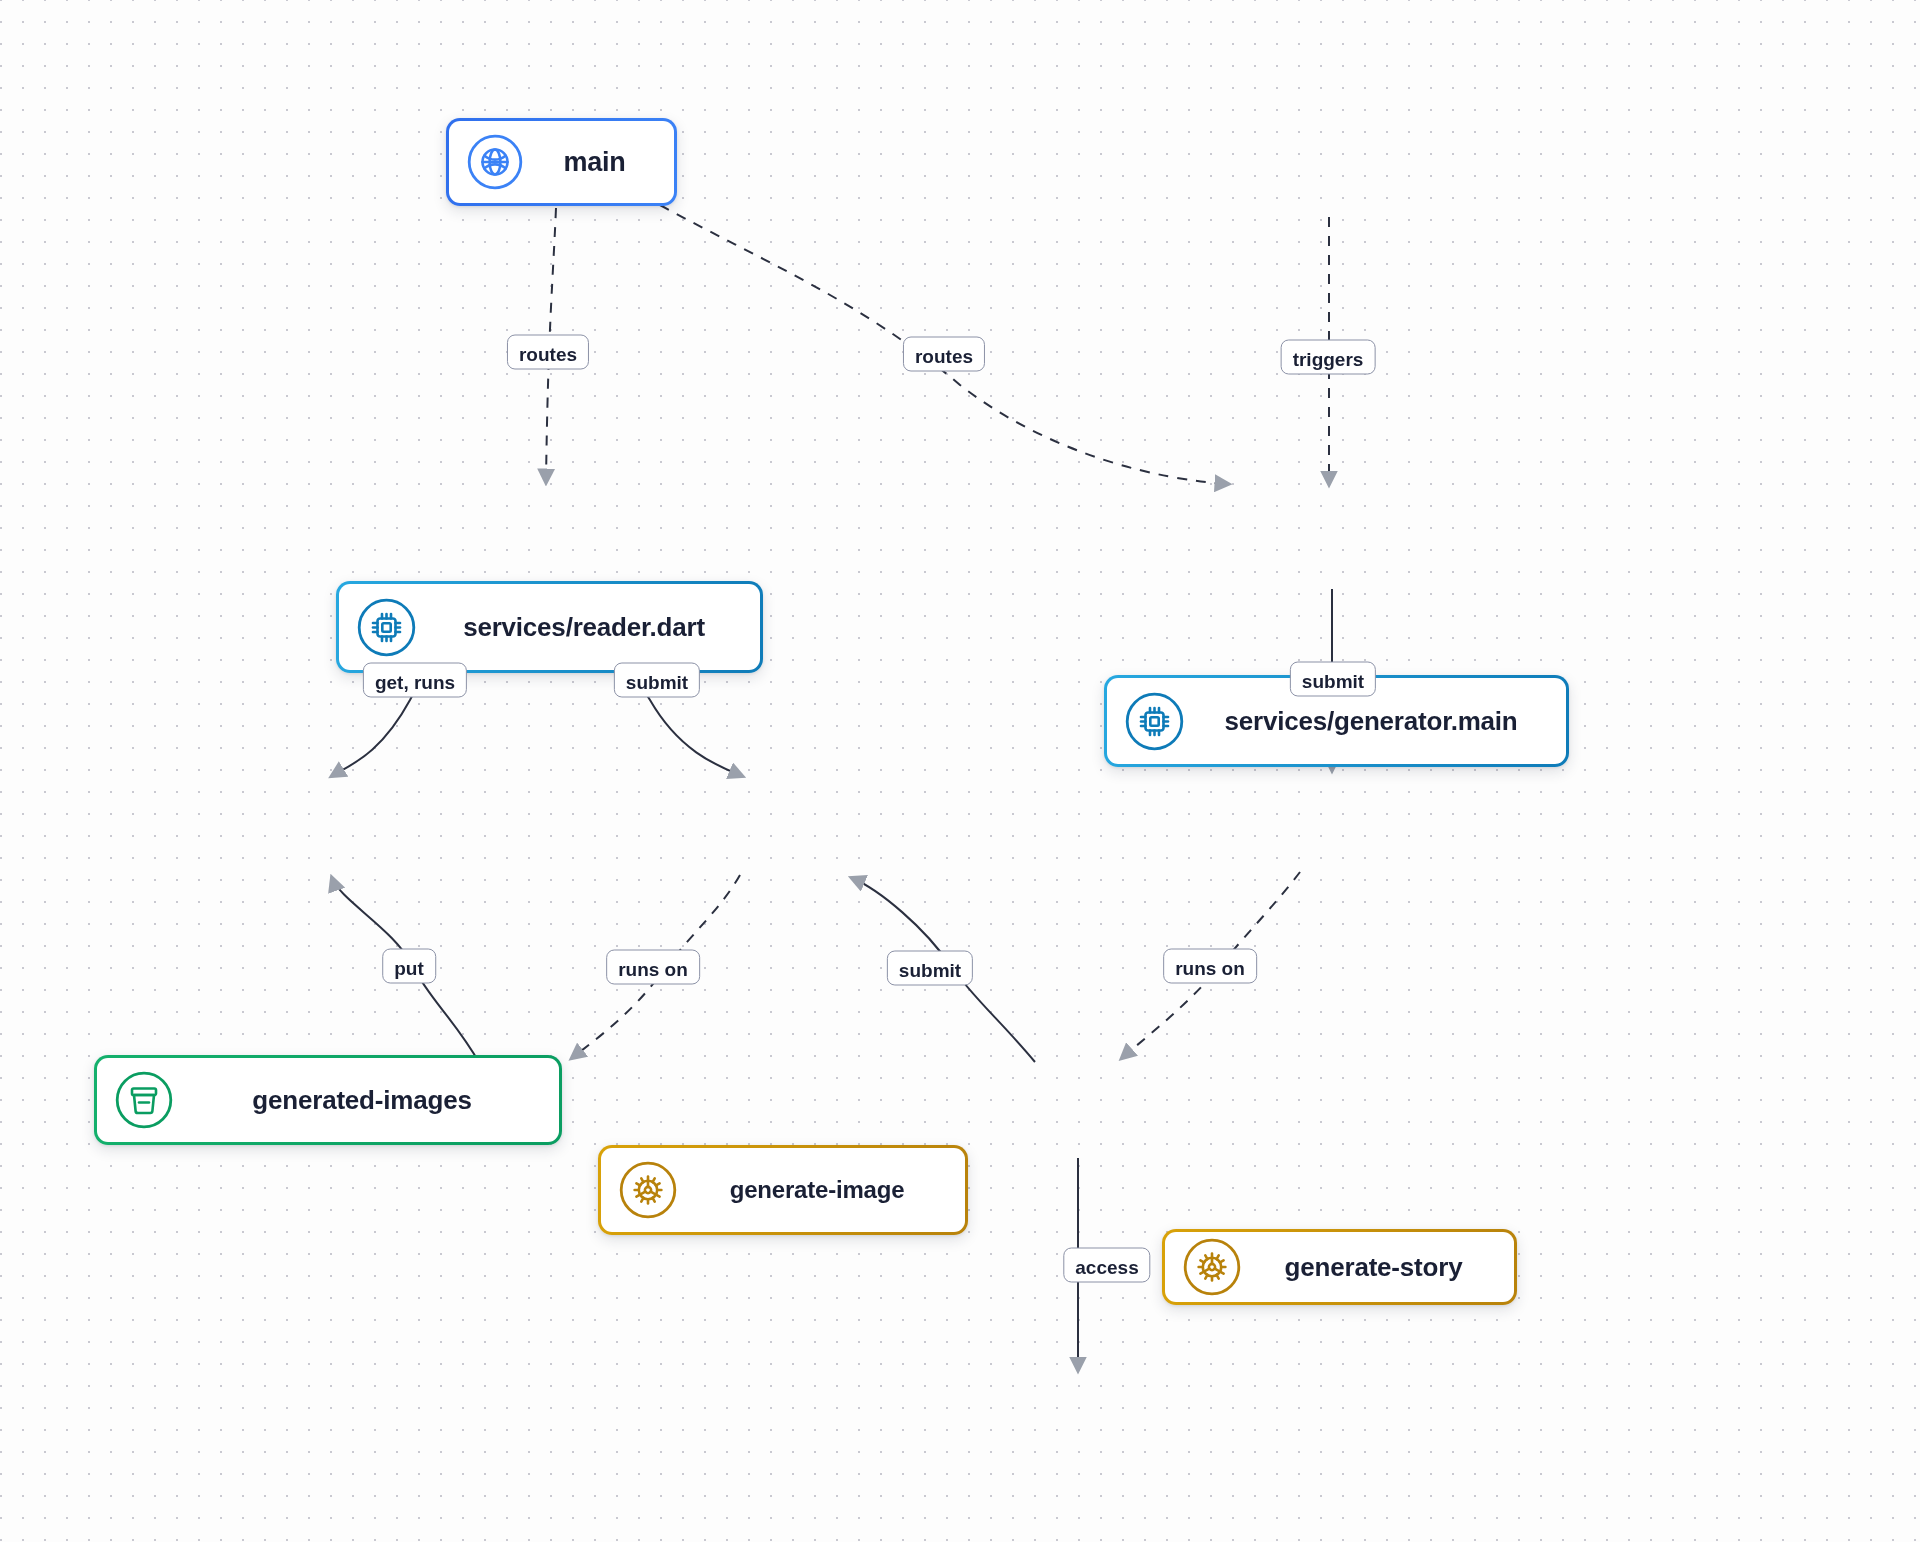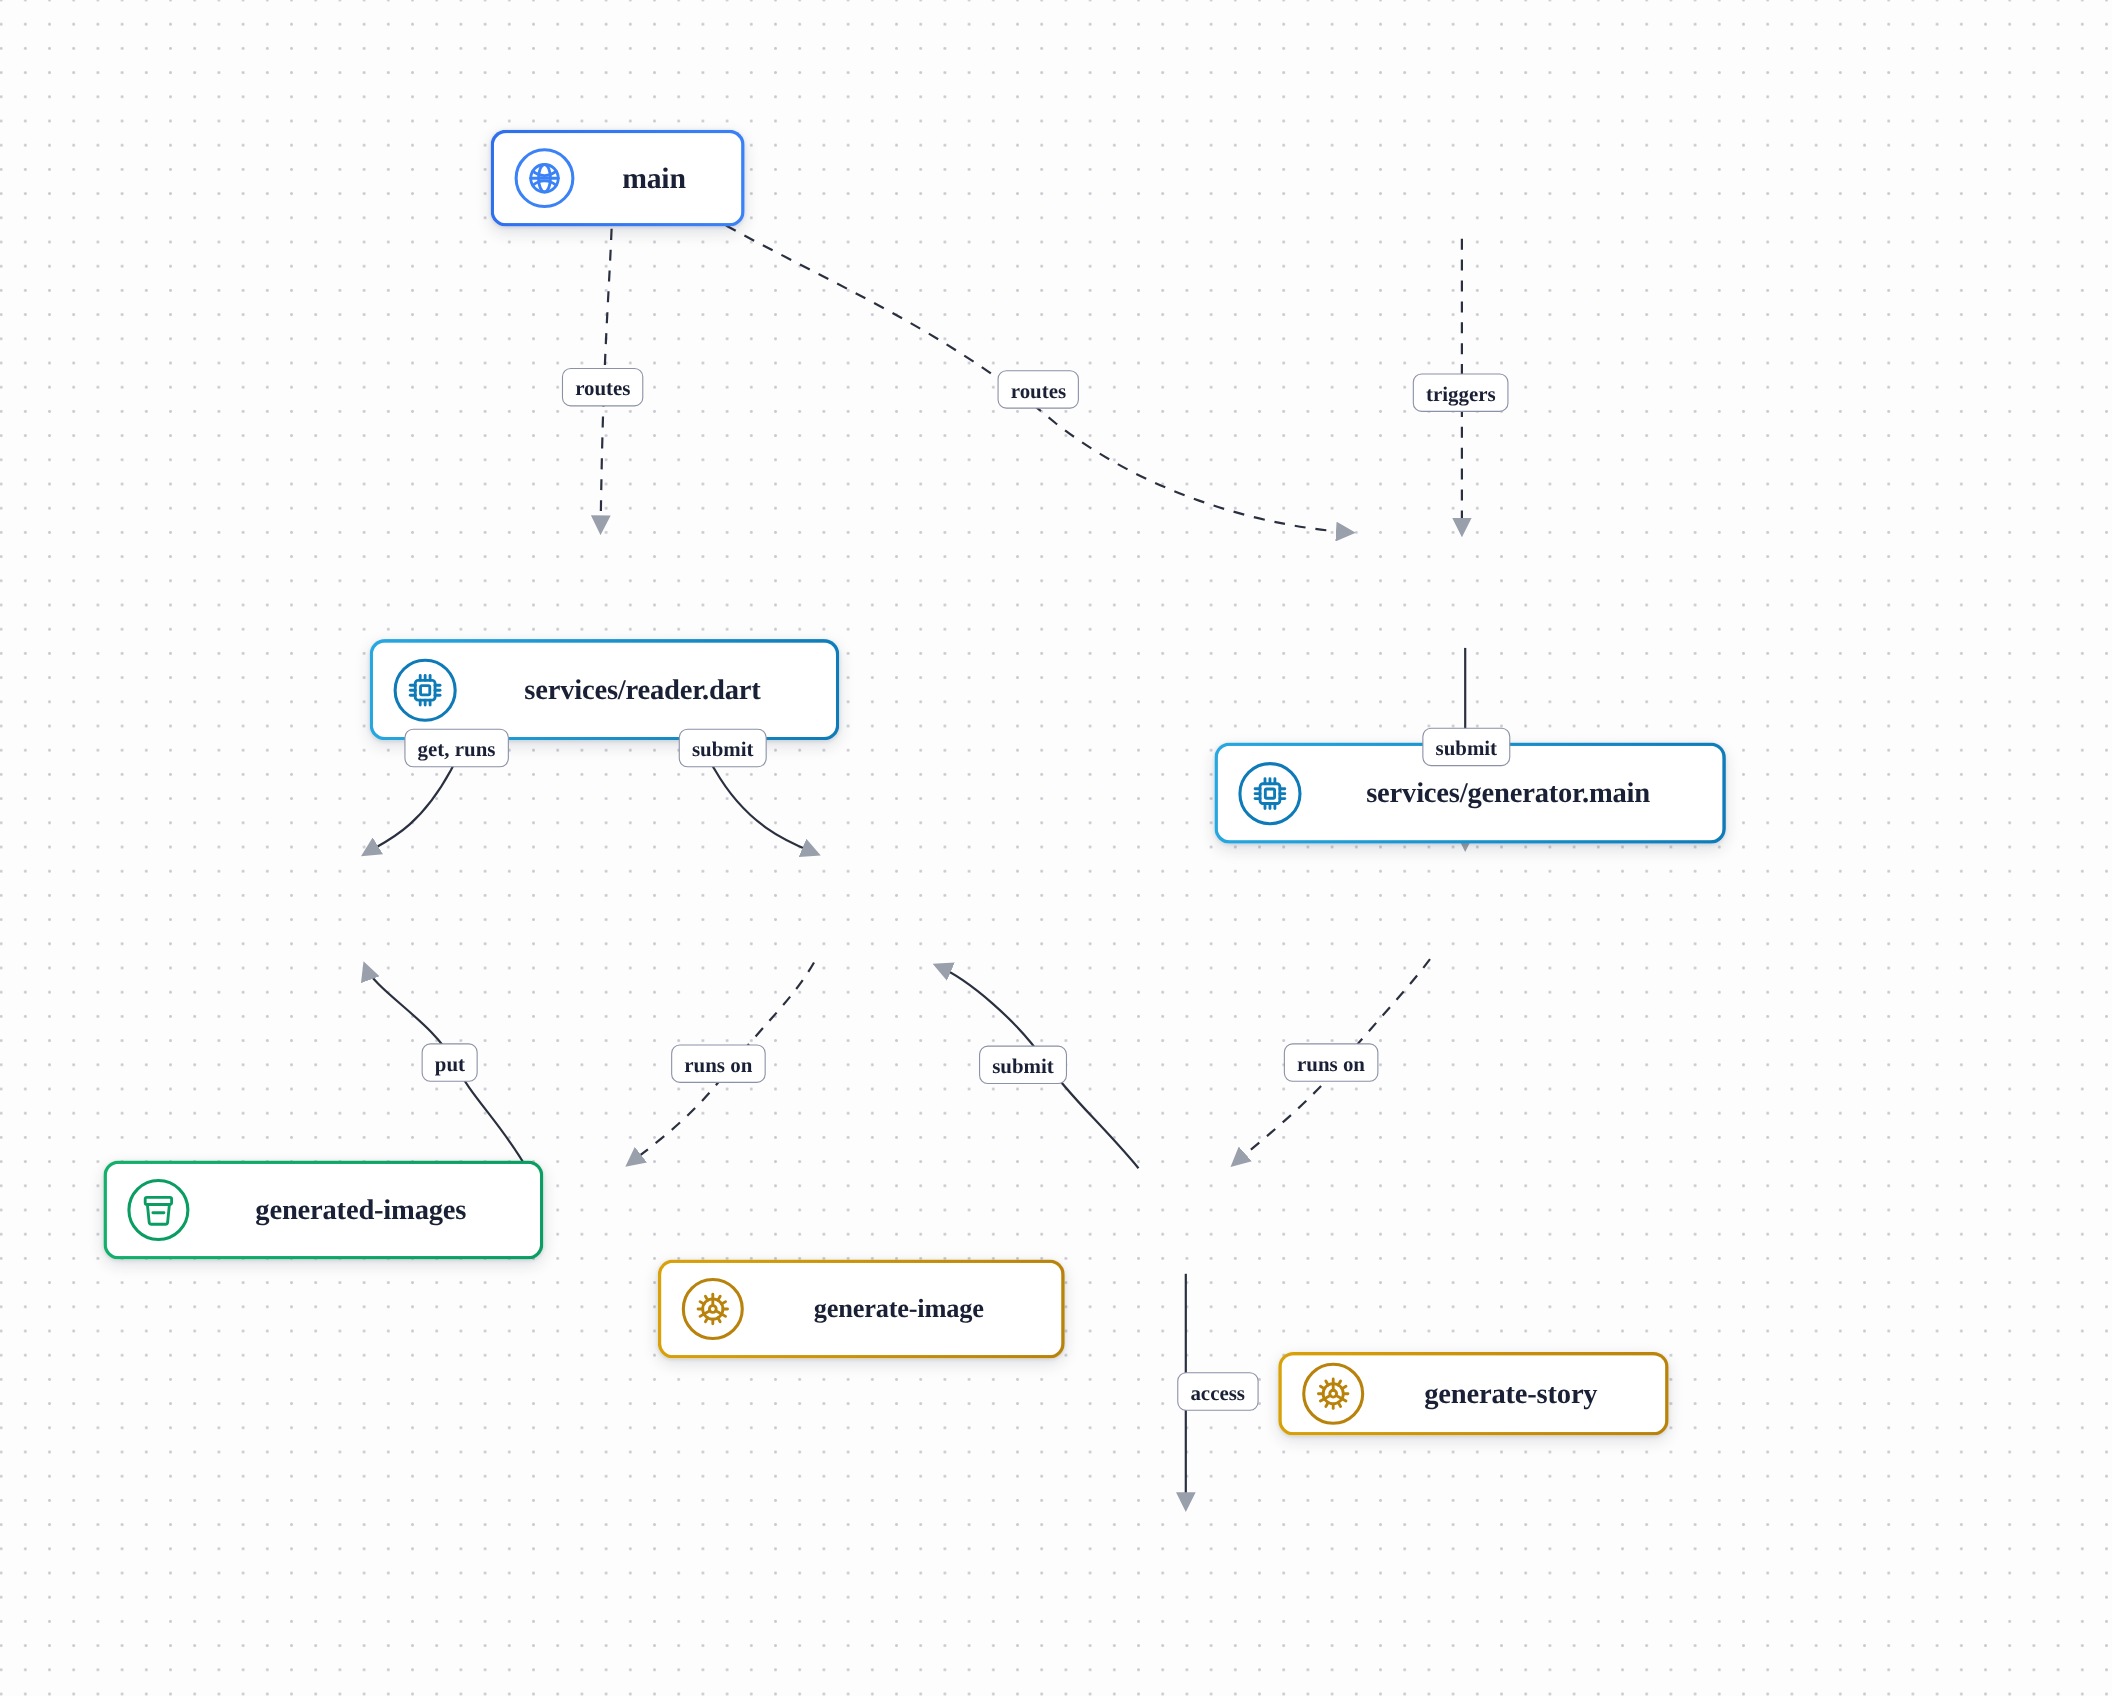--- a/index.html
+++ b/index.html
@@ -10,21 +10,21 @@
   }
   #canvas {
     position: relative;
     width: 1920px;
     height: 1542px;
     background-color: #fdfdfd;
     background-image: radial-gradient(circle, #c9c9d1 1.2px, rgba(0,0,0,0) 1.3px);
     background-size: 22px 22px;
     background-position: 12px 11px;
     overflow: hidden;
-    font-family: Liberation Serif, serif;
+    font-family: Liberation Sans, sans-serif;
   }
   #edge-layer {
     position: absolute;
     left: 0; top: 0;
     width: 1920px;
     height: 1542px;
     pointer-events: none;
   }
 
   
@@ -166,21 +166,21 @@
             <line x1="-13.5" y1="-4.5" x2="-9" y2="-4.5" fill="none" stroke="#0e7bb8" stroke-width="2.6" stroke-linecap="round" stroke-linejoin="round"></line>
             <line x1="-13.5" y1="0" x2="-9" y2="0" fill="none" stroke="#0e7bb8" stroke-width="2.6" stroke-linecap="round" stroke-linejoin="round"></line>
             <line x1="-13.5" y1="4.5" x2="-9" y2="4.5" fill="none" stroke="#0e7bb8" stroke-width="2.6" stroke-linecap="round" stroke-linejoin="round"></line>
             <line x1="9" y1="-4.5" x2="13.5" y2="-4.5" fill="none" stroke="#0e7bb8" stroke-width="2.6" stroke-linecap="round" stroke-linejoin="round"></line>
             <line x1="9" y1="0" x2="13.5" y2="0" fill="none" stroke="#0e7bb8" stroke-width="2.6" stroke-linecap="round" stroke-linejoin="round"></line>
             <line x1="9" y1="4.5" x2="13.5" y2="4.5" fill="none" stroke="#0e7bb8" stroke-width="2.6" stroke-linecap="round" stroke-linejoin="round"></line>
           </svg>
         </span>
         <span class="node-label" style="font-size: 26px;">services/generator.main</span>
       </div>
-      <div class="node grad-border" style="left: 94px; top: 783px; width: 400px; height: 90px; background: linear-gradient(rgb(255, 255, 255), rgb(255, 255, 255)) padding-box padding-box, linear-gradient(100deg, rgb(20, 176, 108), rgb(10, 157, 97)) border-box border-box; border: 3px solid transparent;">
+      <div class="node grad-border" style="left: 94px; top: 783px; width: 468px; height: 90px; background: linear-gradient(rgb(255, 255, 255), rgb(255, 255, 255)) padding-box padding-box, linear-gradient(100deg, rgb(20, 176, 108), rgb(10, 157, 97)) border-box border-box; border: 3px solid transparent;">
         <span class="node-icon">
           <svg width="58" height="58" viewBox="-29 -29 58 58">
             <circle cx="0" cy="0" r="26.8" fill="none" stroke="#0a9d61" stroke-width="2.8"></circle>
             <rect x="-12" y="-11.5" width="24" height="6.5" rx="1.6" fill="none" stroke="#0a9d61" stroke-width="2.6" stroke-linecap="round" stroke-linejoin="round"></rect>
             <path d="M -10 -5 L -8.4 11 A 2.2 2.2 0 0 0 -6.2 13 L 6.2 13 A 2.2 2.2 0 0 0 8.4 11 L 10 -5 Z" fill="none" stroke="#0a9d61" stroke-width="2.6" stroke-linecap="round" stroke-linejoin="round"></path>
             <line x1="-5" y1="2.5" x2="5" y2="2.5" fill="none" stroke="#0a9d61" stroke-width="2.6" stroke-linecap="round" stroke-linejoin="round"></line>
           </svg>
         </span>
         <span class="node-label" style="font-size: 26px;">generated-images</span>
       </div>

